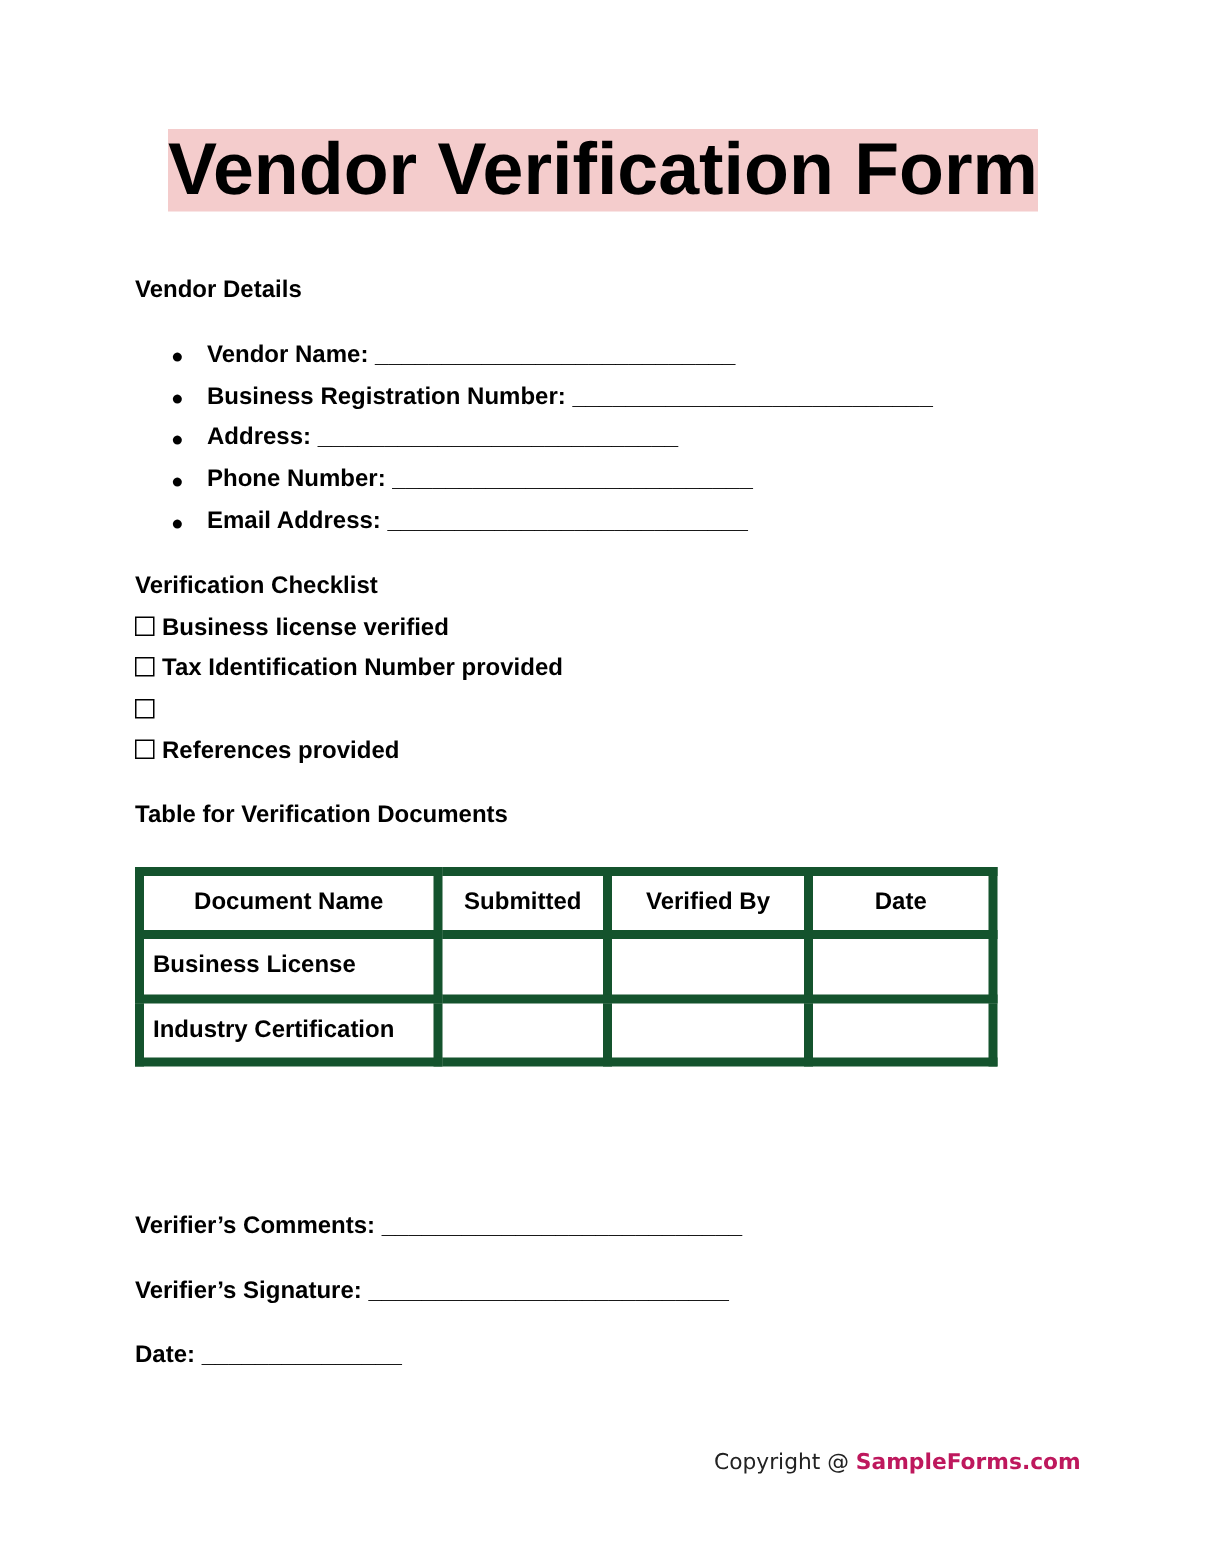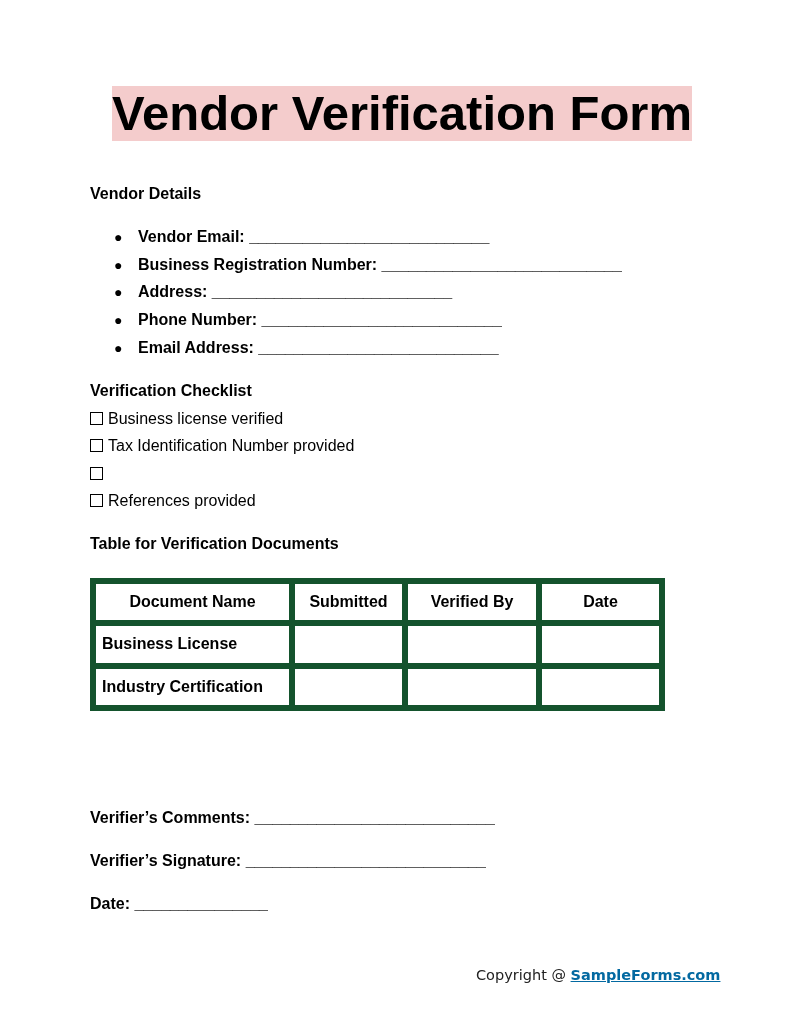--- a/index.html
+++ b/index.html
@@ -13,45 +13,45 @@
     font-size: 49px; line-height: 55px; padding: 0 0; letter-spacing: 0px;
     margin-left: 1px;
   }
   .b { font-weight: bold; font-size: 16px; }
   .abs { position: absolute; }
   .section-title { left: 90px; }
   ul.details { position: absolute; left: 90px; top: 226px; margin: 0; padding: 0; list-style: none; }
   ul.details li { height: 27.7px; line-height: 22px; position: relative; padding-left: 48px; font-weight: bold; font-size: 16px; white-space: nowrap; }
   ul.details li .bullet { position: absolute; left: 24px; top: 0; font-size: 14px; }
   .checklist { position: absolute; left: 90px; top: 408px; }
-  .check-item { height: 27.3px; line-height: 22px; font-weight: normal; font-size: 16px; white-space: nowrap; }
+  .check-item { height: 27.3px; line-height: 22px; font-weight: bold; font-size: 16px; white-space: nowrap; }
   .check-item .box { display: inline-block; width: 11px; height: 11px; border: 1.3px solid #000; margin-right: 5px; vertical-align: -1px; }
   table.docs {
     position: absolute; left: 90px; top: 578px; border-collapse: collapse;
     font-family: "Liberation Sans", sans-serif; font-size: 16px; font-weight: bold;
   }
   table.docs th, table.docs td { border: 6px solid #14532d; padding: 0; vertical-align: top; }
   table.docs th { height: 42px; text-align: center; font-weight: bold; padding-top: 9px; box-sizing: border-box; }
   table.docs td { height: 42.5px; text-align: left; padding: 9px 0 0 6px; box-sizing: border-box; }
   .c1 { width: 199px; } .c2 { width: 113px; } .c3 { width: 134px; } .c4 { width: 123px; }
   .footer-line { left: 90px; font-weight: bold; font-size: 16px; white-space: nowrap; }
   .copyright { position: absolute; left: 476px; top: 967px; font-family: "DejaVu Sans", sans-serif; font-size: 14.5px; color: #222; white-space: nowrap; }
-  .copyright a { color: #0369a1; font-weight: bold; text-decoration: underline; }
+  .copyright a { color: #be185d; font-weight: bold; }
 </style>
 </head>
 <body>
 
 <div class="title-wrap">
   <span class="title">Vendor Verification Form</span>
 </div>
 
 <div class="abs b section-title" style="top:185px;">Vendor Details</div>
 
 <ul class="details">
-  <li><span class="bullet">●</span><span>Vendor Email:</span> <span>___________________________</span></li>
+  <li><span class="bullet">●</span><span>Vendor Name:</span> <span>___________________________</span></li>
   <li><span class="bullet">●</span><span>Business Registration Number:</span> <span>___________________________</span></li>
   <li><span class="bullet">●</span><span>Address:</span> <span>___________________________</span></li>
   <li><span class="bullet">●</span><span>Phone Number:</span> <span>___________________________</span></li>
   <li><span class="bullet">●</span><span>Email Address:</span> <span>___________________________</span></li>
 </ul>
 
 <div class="abs b section-title" style="top:382px;">Verification Checklist</div>
 
 <div class="checklist">
   <div class="check-item"><span class="box"></span><span>Business license verified</span></div>

